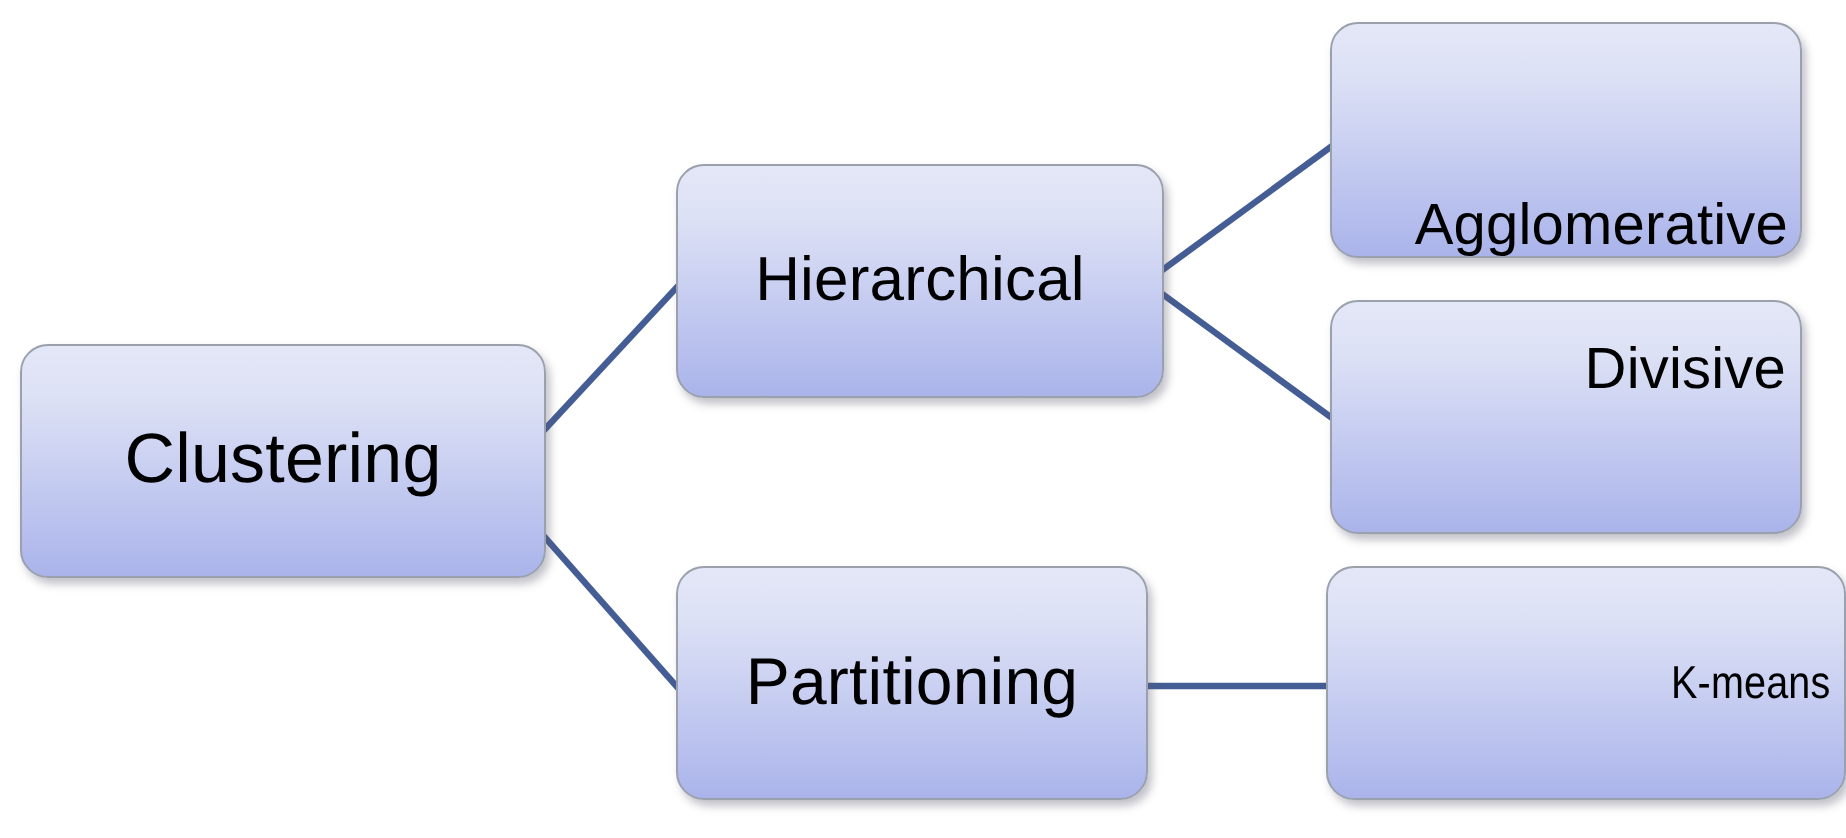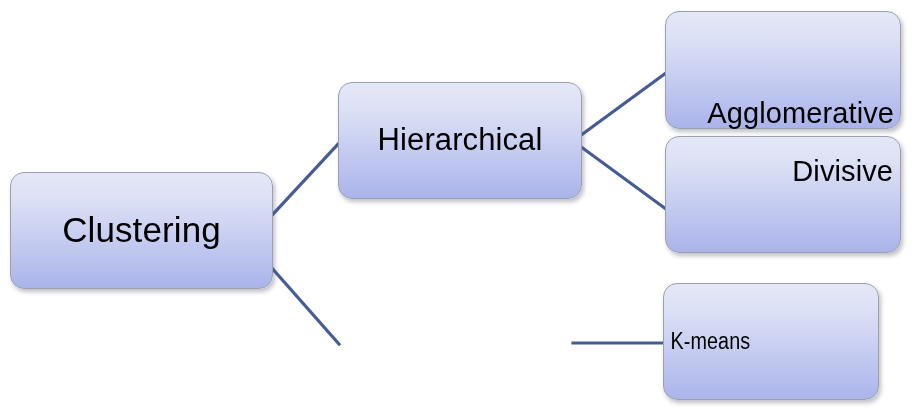--- a/index.html
+++ b/index.html
@@ -60,29 +60,29 @@
   .n-partitioning .label { font-size: 33px; }
 
   .n-agglomerative {
     left: 665px; top: 11px;  width: 236px; height: 118px;
     align-items: flex-end; justify-content: flex-end;
     padding: 41px 6px 0 0;
   }
   .n-agglomerative .label { font-size: 29px; }
 
   .n-divisive {
-    left: 665px; top: 136px; width: 236px; height: 117px;
+    left: 665px; top: 150px; width: 236px; height: 117px;
     align-items: flex-start; justify-content: flex-end;
     padding: 19px 7px 0 0;
   }
   .n-divisive .label { font-size: 29px; }
 
   .n-kmeans {
-    left: 663px; top: 283px; width: 216px; height: 117px;
-    align-items: center; justify-content: flex-start;
+    left: 663px; top: 283px; width: 260px; height: 117px;
+    align-items: center; justify-content: flex-end;
   }
   .n-kmeans .label {
     font-size: 23px;
     transform: scaleX(0.86);
     transform-origin: center;
   }
 </style>
 </head>
 <body>
 
@@ -99,20 +99,23 @@
   </svg>
 
   <div class="node n-clustering">
     <span class="label">Clustering</span>
   </div>
 
   <div class="node n-hierarchical">
     <span class="label">Hierarchical</span>
   </div>
 
+  <div class="node n-partitioning">
+    <span class="label">Partitioning</span>
+  </div>
 
   <div class="node n-agglomerative">
     <span class="label">Agglomerative</span>
   </div>
 
   <div class="node n-divisive">
     <span class="label">Divisive</span>
   </div>
 
   <div class="node n-kmeans">

